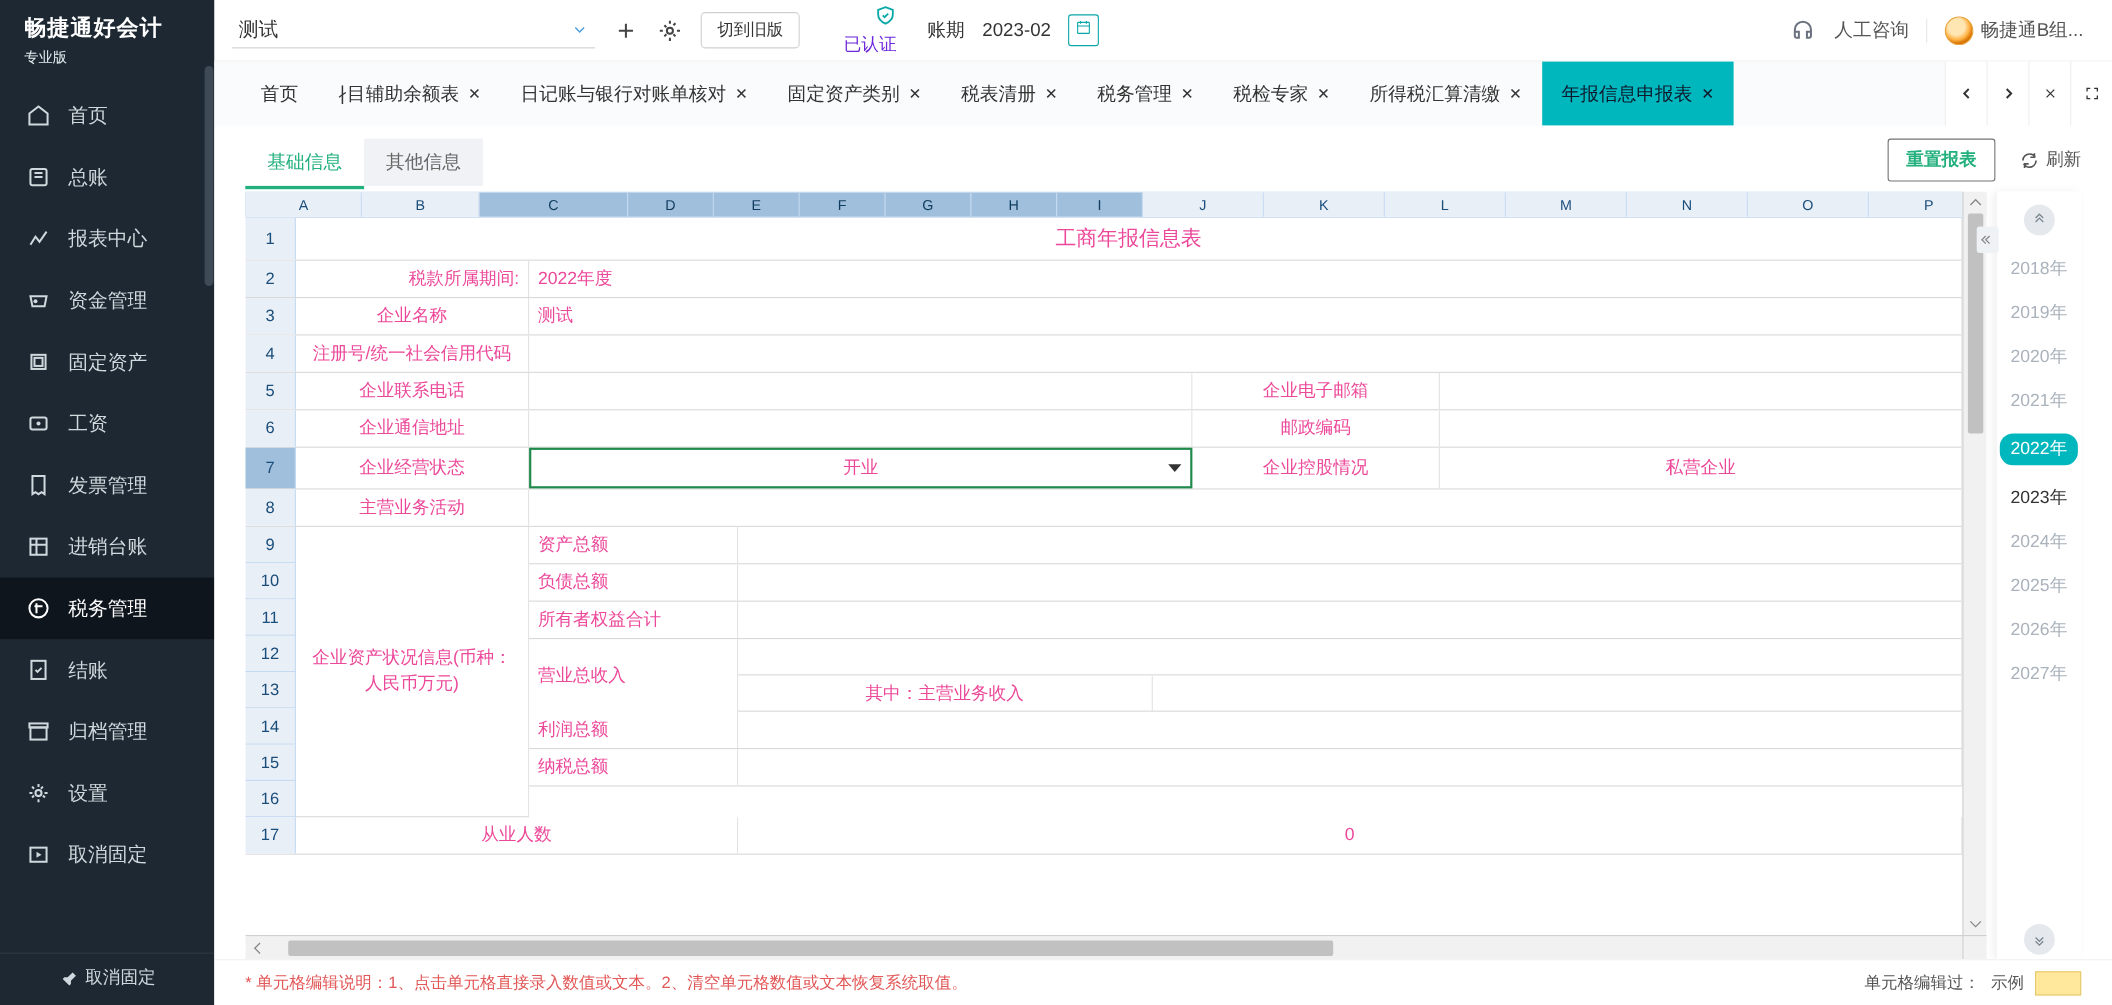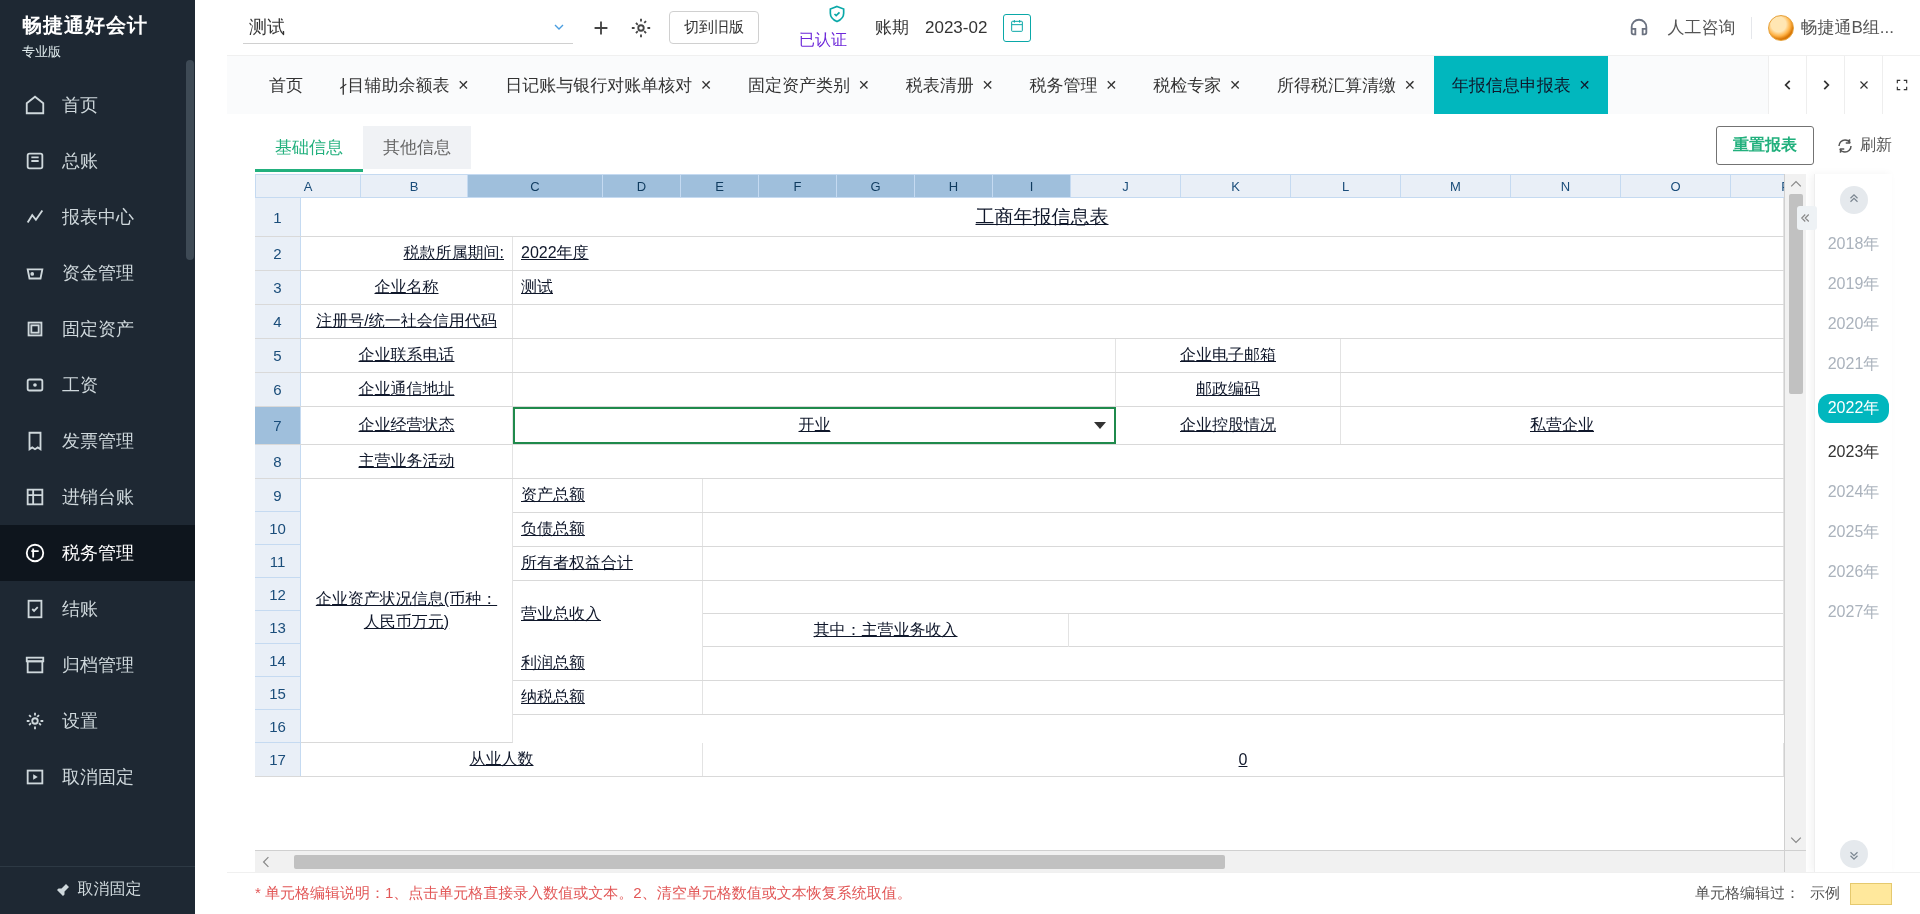--- a/index.html
+++ b/index.html
@@ -13,21 +13,21 @@
 .edition { font-size: 13px; color: #e3eef0; margin-top: 4px; margin-left: 6px; }
 .menu { flex: 1; overflow-y: auto; padding-top: 6px; }
 .menu-item { display: flex; align-items: center; gap: 16px; padding: 16px 24px; font-size: 18px; color: #cfd8dc; cursor: pointer; }
 .menu-item:hover, .menu-item.active { background: #0e151d; color: #fff; }
 .menu-item svg { width: 22px; height: 22px; fill: currentColor; }
 .pin-row { display: flex; align-items: center; justify-content: center; gap: 6px; padding: 12px 0 14px; border-top: 1px solid #2d3944; font-size: 16px; color: #cfd8dc; cursor: pointer; }
 .pin-row svg { width: 18px; height: 18px; fill: currentColor; }
 .v-scroll { position: absolute; left: 186px; top: 60px; width: 8px; height: 200px; background: #3e4a55; border-radius: 4px; }
 
 
-.main { flex: 1; display: flex; flex-direction: column; background: #fff; position: relative; padding-left: 32px; }
+.main { flex: 1; display: flex; flex-direction: column; background: #fff; position: relative; }
 .topbar { height: 56px; display: flex; align-items: center; padding: 0 16px; gap: 16px; border-bottom: 1px solid #f0f0f0; }
 .company-select { width: 330px; display: flex; align-items: center; justify-content: space-between; font-size: 18px; color: #333; padding: 4px 6px; cursor: pointer; border-bottom: 1px solid #d0d0d0; }
 .chev-down { width: 16px; height: 16px; }
 .chev-down path { stroke: #4a9de0; stroke-width: 2; fill: none; }
 .icon-btn { width: 24px; height: 24px; cursor: pointer; display: flex; align-items: center; justify-content: center; }
 .icon-btn svg { width: 22px; height: 22px; stroke: #444; fill: none; stroke-width: 2; }
 .switch-btn { border: 1px solid #d0d0d0; padding: 6px 14px; border-radius: 4px; font-size: 15px; color: #333; cursor: pointer; }
 .verified { display: flex; align-items: flex-end; gap: 6px; color: #6d28d9; font-size: 16px; margin-left: 24px; flex-direction: column; }
 .verified svg { width: 20px; height: 20px; fill: none; stroke: #0aa8a8; stroke-width: 2; }
 .period-label { font-size: 17px; color: #333; margin-left: 12px; }
@@ -75,21 +75,21 @@
 
 .sheet { position: absolute; left: 0; top: 0; right: 22px; bottom: 22px; }
 .col-hdrs { display: flex; height: 24px; border-top: 1px solid #c5daf1; border-bottom: 1px solid #c5daf1; }
 .corner-cell { width: 46px; background: #e9eff7; border-right: 1px solid #c5daf1; }
 .col-hdr { flex: 1; text-align: center; font-size: 13px; color: #1a4d7a; background: #e9eff7; border-right: 1px solid #c5daf1; line-height: 24px; }
 .col-hdr.sel { background: #9fbfdc; color: #0f3b5f; }
 
 .row { display: flex; border-bottom: 1px solid #d9d9d9; }
 .row-hdr { width: 46px; text-align: center; font-size: 15px; color: #1a4d7a; background: #e9eff7; border-right: 1px solid #c5daf1; display: flex; align-items: center; justify-content: center; }
 .row-hdr.sel { background: #9fbfdc; }
-.cell { border-right: 1px solid #e3e3e3; padding: 6px 8px; font-size: 16px; color: #0f172a; min-height: 33px; display: flex; align-items: center; text-decoration: underline; }
+.cell { border-right: 1px solid #e3e3e3; padding: 6px 8px; font-size: 16px; color: #ec4899; min-height: 33px; display: flex; align-items: center; }
 .title-cell { flex: 1; justify-content: center; font-size: 19px; font-weight: 500; }
 .wide-ab { width: 212px; justify-content: center; text-align: center; }
 
 .val-c { flex: 1; }
 .dd-cell { flex: 1; border: 2px solid #1f8a4c; justify-content: center; position: relative; }
 .dd-cell .caret { position: absolute; right: 8px; width: 0; height: 0; border-left: 6px solid transparent; border-right: 6px solid transparent; border-top: 7px solid #333; }
 .mid-lbl { width: 225px; justify-content: center; }
 .mid-val { flex: 1; justify-content: center; }
 .split-d { flex: 1; justify-content: center; }
 

